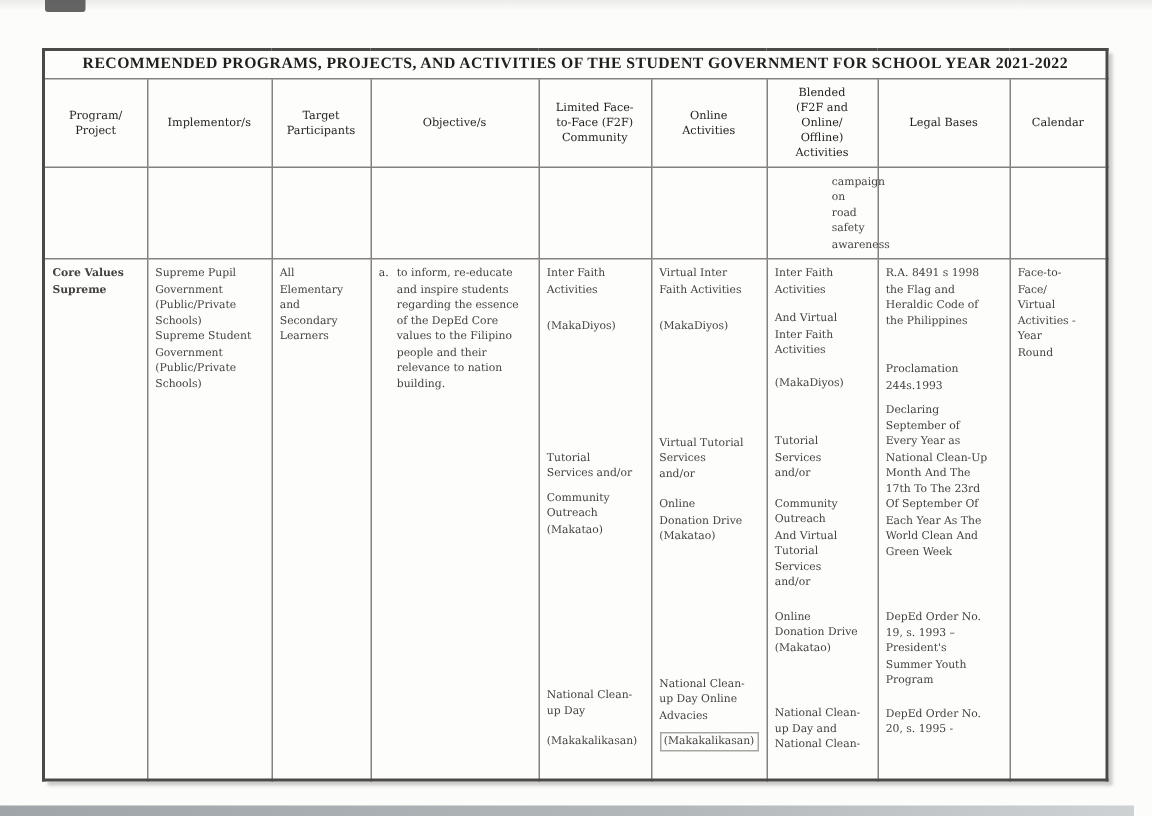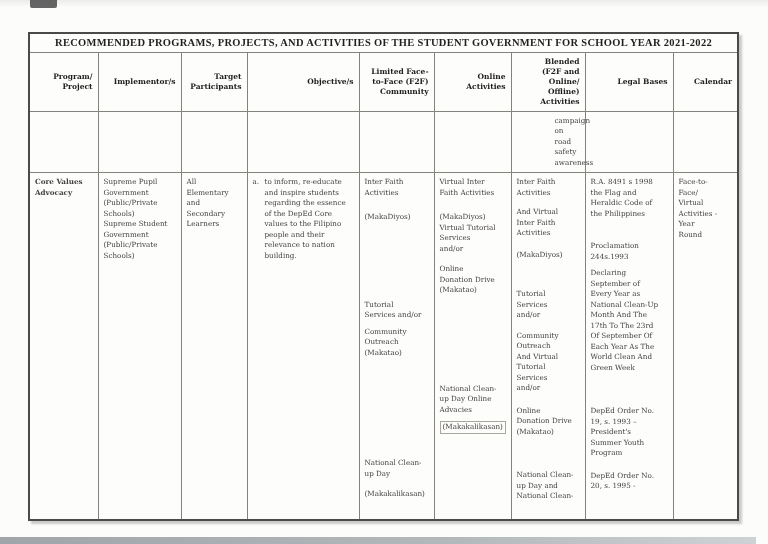--- a/index.html
+++ b/index.html
@@ -33,22 +33,22 @@
   col.c4{width:112px} col.c5{width:75px} col.c6{width:77px}
   col.c7{width:74px} col.c8{width:88px} col.c9{width:65px}
   td, th { border:1px solid #85827e; vertical-align:top; padding:4px 5px; }
   tr.title-row td {
     height:19px; padding:2px 16px;
     font-weight:bold; font-size:10.5px; letter-spacing:.3px;
     text-align:center; vertical-align:middle; color:#211f1d;
     font-family:"Liberation Serif","DejaVu Serif",serif;
   }
   tr.header-row th {
-    height:53px; vertical-align:middle; text-align:right;
-    font-size:7.5px; line-height:10px; font-weight:bold;
+    height:53px; vertical-align:middle; text-align:center;
+    font-size:7.5px; line-height:10px; font-weight:normal;
     color:#211f1d; white-space:pre-line;
   }
   tr.carryover-row td { height:45px;padding-left:43px; }
   tr.main-row td { height:347px; }
   .p {
     font-size:7.2px; line-height:10.5px; white-space:pre-line;
   }
   .bold { font-weight:bold; }
   .obj { display:flex; gap:4px; }
   .obj .marker { font-size:7.2px; line-height:10.5px; flex:0 0 8px; }
@@ -111,21 +111,21 @@
 road safety
 awareness</div>
     </td>
     <td></td>
     <td></td>
   </tr>
 
   <tr class="main-row">
     <td>
       <div class="p bold">Core Values
-Advocacy</div>
+Supreme</div>
     </td>
     <td>
       <div class="p">Supreme Pupil
 Government
 (Public/Private
 Schools)</div>
       <div class="p" style="">Supreme Student
 Government
 (Public/Private
 Schools)</div>
@@ -160,21 +160,21 @@
 Outreach
 (Makatao)</div>
       <div class="p" style="margin-top:100px">National Clean-
 up Day</div>
       <div class="p" style="margin-top:10px">(Makakalikasan)</div>
     </td>
     <td>
       <div class="p">Virtual Inter
 Faith Activities</div>
       <div class="p" style="margin-top:14px">(MakaDiyos)</div>
-      <div class="p" style="">Virtual Tutorial
+      <div class="p" style="margin-top:67px">Virtual Tutorial
 Services
 and/or</div>
       <div class="p" style="margin-top:10px">Online
 Donation Drive
 (Makatao)</div>
       <div class="p" style="margin-top:88px">National Clean-
 up Day Online
 Advacies</div>
       <div class="p" style="margin-top:6px"><span class="boxed">(Makakalikasan)</span></div>
     </td>

